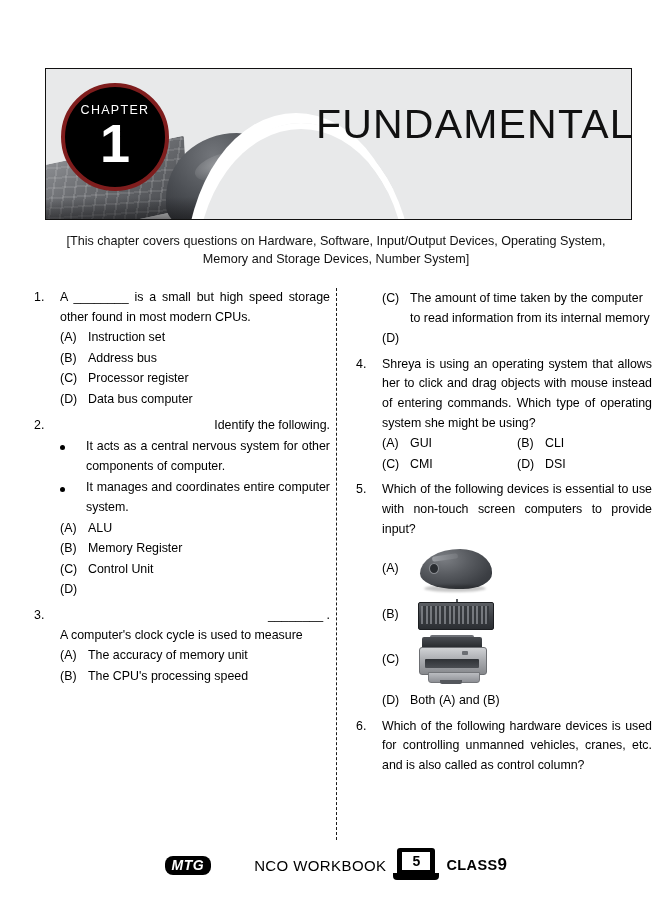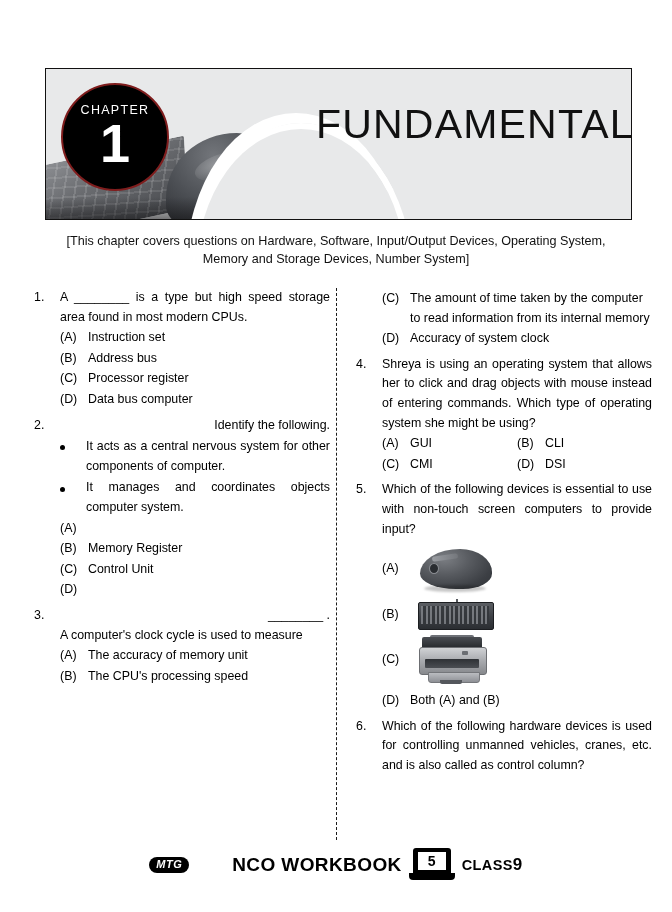--- a/index.html
+++ b/index.html
@@ -114,21 +114,21 @@
   }
 
   #chapter-badge {
     position: absolute;
     left: 15px;
     top: 14px;
     width: 108px;
     height: 108px;
     border-radius: 50%;
     background: #000000;
-    border: 2px solid #7f1d1d;
+    border: 4px solid #7f1d1d;
     box-sizing: border-box;
     display: flex;
     flex-direction: column;
     align-items: center;
     justify-content: center;
     z-index: 4;
   }
   #chapter-badge .chap-word {
     color: #ffffff;
     font-size: 12.5px;
@@ -380,31 +380,31 @@
     top: 848px;
     width: 672px;
     display: flex;
     align-items: center;
     justify-content: center;
     gap: 7px;
   }
   #mtg-logo {
     background: #000;
     color: #fff;
-    font-size: 11px;
+    font-size: 14px;
     font-weight: bold;
     font-style: italic;
     letter-spacing: .5px;
     padding: 2px 7px 3px 7px;
     border-radius: 8px;
     line-height: 1;
   }
   #footer-book {
-    font-size: 19px;
-    font-weight: bold;
+    font-size: 15px;
+    font-weight: normal;
     letter-spacing: .4px;
     padding-left: 36px;
   }
   #laptop {
     position: relative;
     width: 46px;
     height: 34px;
   }
   #laptop .screen {
     position: absolute;
@@ -467,21 +467,21 @@
 
 <div id="chapter-scope">[This chapter covers questions on Hardware, Software, Input/Output Devices, Operating System, Memory and Storage Devices, Number System]</div>
 
 <div id="divider"></div>
 
 <div class="column" id="col-left">
 
   <div class="q">
     <div class="q-num">1.</div>
     <div class="q-body">
-      <div class="q-stem">A ________ is a type but high speed storage area found in most modern CPUs.</div>
+      <div class="q-stem">A ________ is a small but high speed storage other found in most modern CPUs.</div>
       <div class="opt">
         <div class="opt-key">(A)</div>
         <div class="opt-text">Instruction set</div>
       </div>
       <div class="opt">
         <div class="opt-key">(B)</div>
         <div class="opt-text">Address bus</div>
       </div>
       <div class="opt">
         <div class="opt-key">(C)</div>
@@ -498,25 +498,26 @@
     <div class="q-num">2.</div>
     <div class="q-body">
       <div class="q-stem nojust">Identify the following.</div>
 
       <div class="bullet-row">
         <div class="bullet-dot"><span></span></div>
         <div class="bullet-text">It acts as a central nervous system for other components of computer.</div>
       </div>
       <div class="bullet-row">
         <div class="bullet-dot"><span></span></div>
-        <div class="bullet-text">It manages and coordinates objects computer system.</div>
+        <div class="bullet-text">It manages and coordinates entire computer system.</div>
       </div>
 
       <div class="opt">
         <div class="opt-key">(A)</div>
+        <div class="opt-text">ALU</div>
       </div>
       <div class="opt">
         <div class="opt-key">(B)</div>
         <div class="opt-text">Memory Register</div>
       </div>
       <div class="opt">
         <div class="opt-key">(C)</div>
         <div class="opt-text">Control Unit</div>
       </div>
       <div class="opt">
@@ -546,21 +547,20 @@
 
   <div class="q">
     <div class="q-num"></div>
     <div class="q-body">
       <div class="opt">
         <div class="opt-key">(C)</div>
         <div class="opt-text">The amount of time taken by the computer to read information from its internal memory</div>
       </div>
       <div class="opt">
         <div class="opt-key">(D)</div>
-        <div class="opt-text">Accuracy of system clock</div>
       </div>
     </div>
   </div>
 
   <div class="q">
     <div class="q-num">4.</div>
     <div class="q-body">
       <div class="q-stem">Shreya is using an operating system that allows her to click and drag objects with mouse instead of entering commands. Which type of operating system she might be using?</div>
       <div class="opt-grid">
         <div class="opt">

